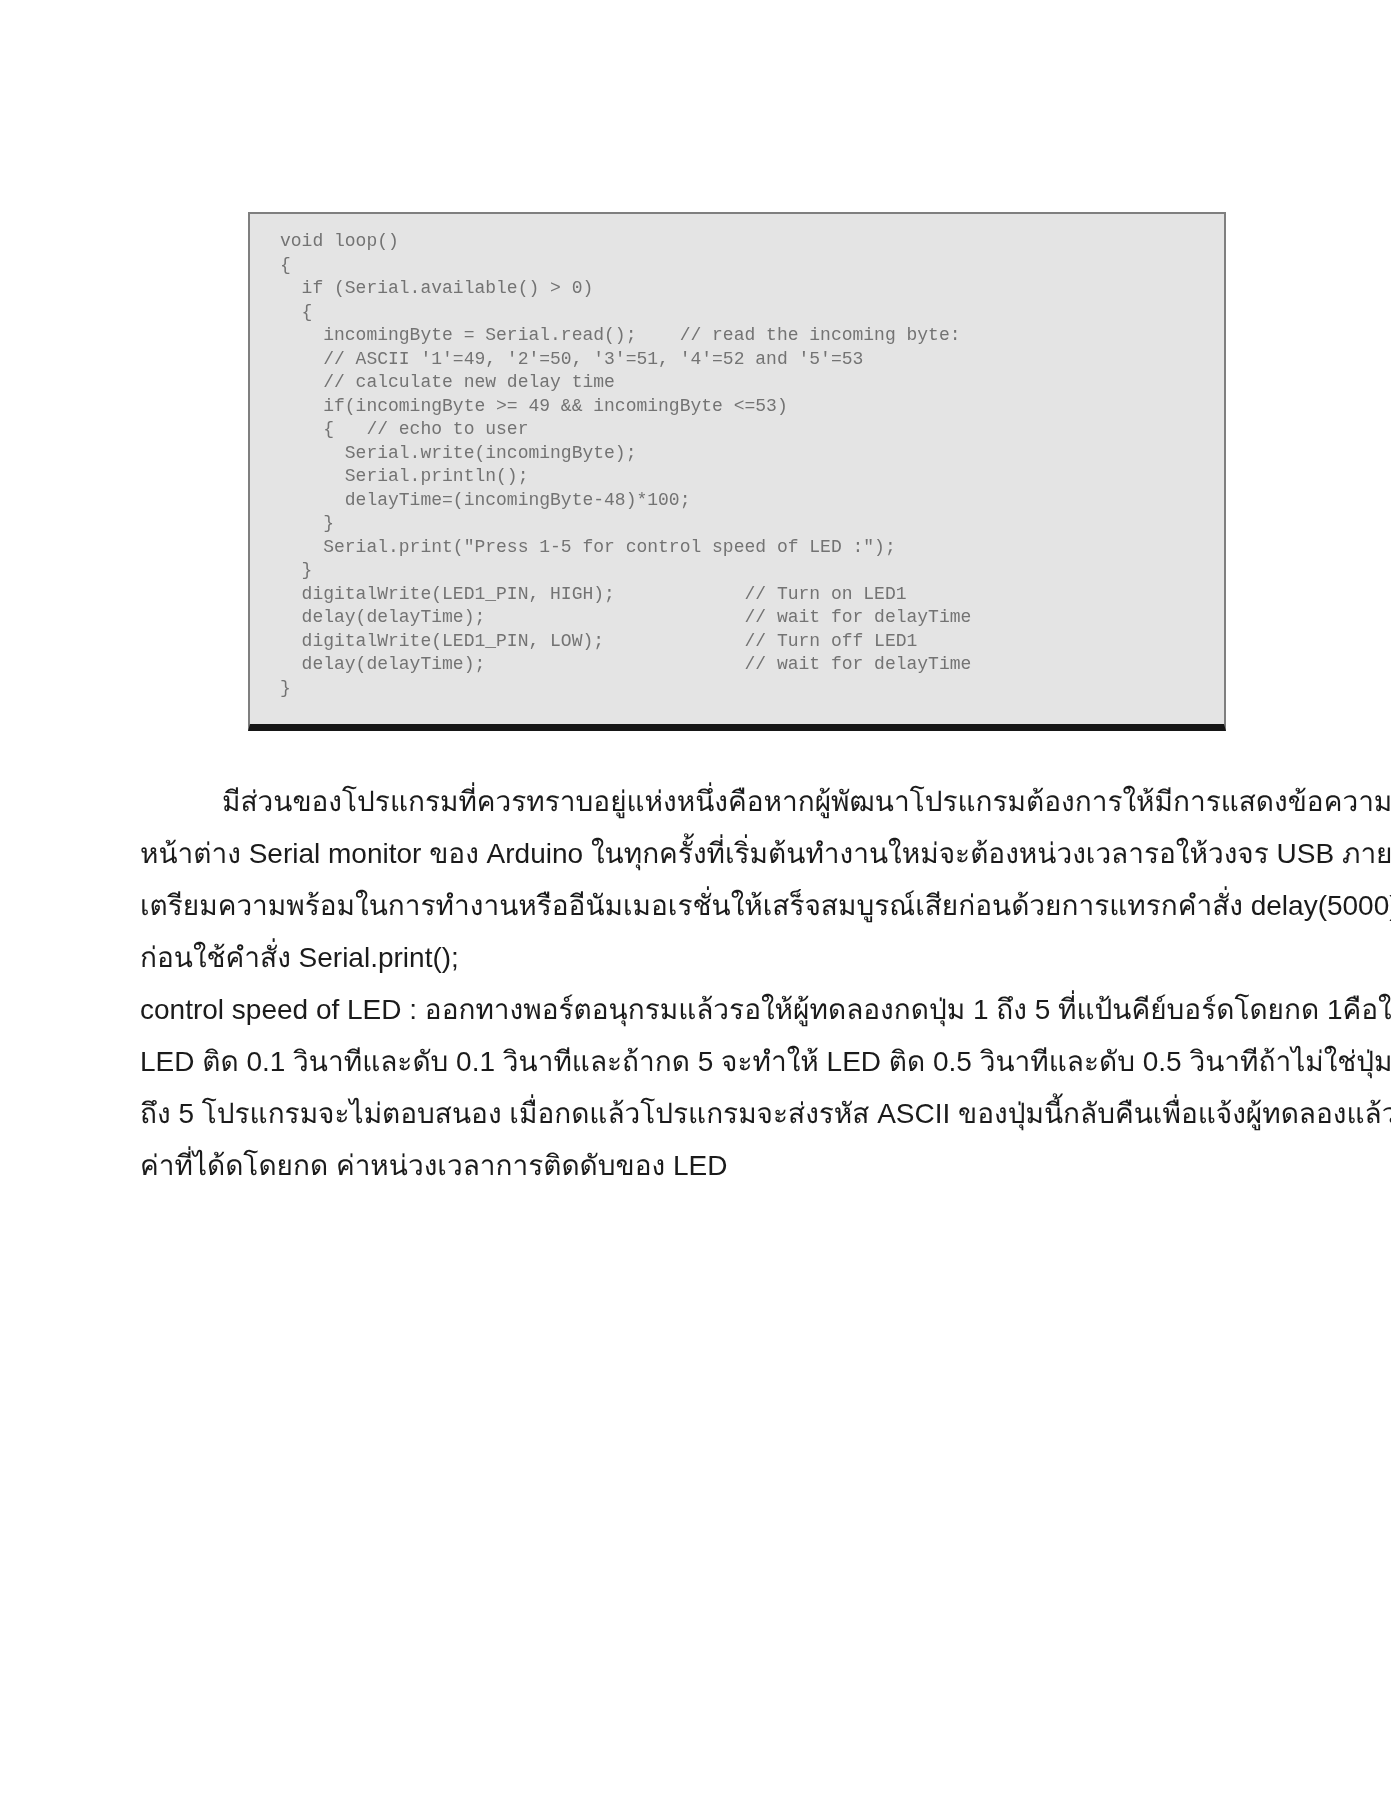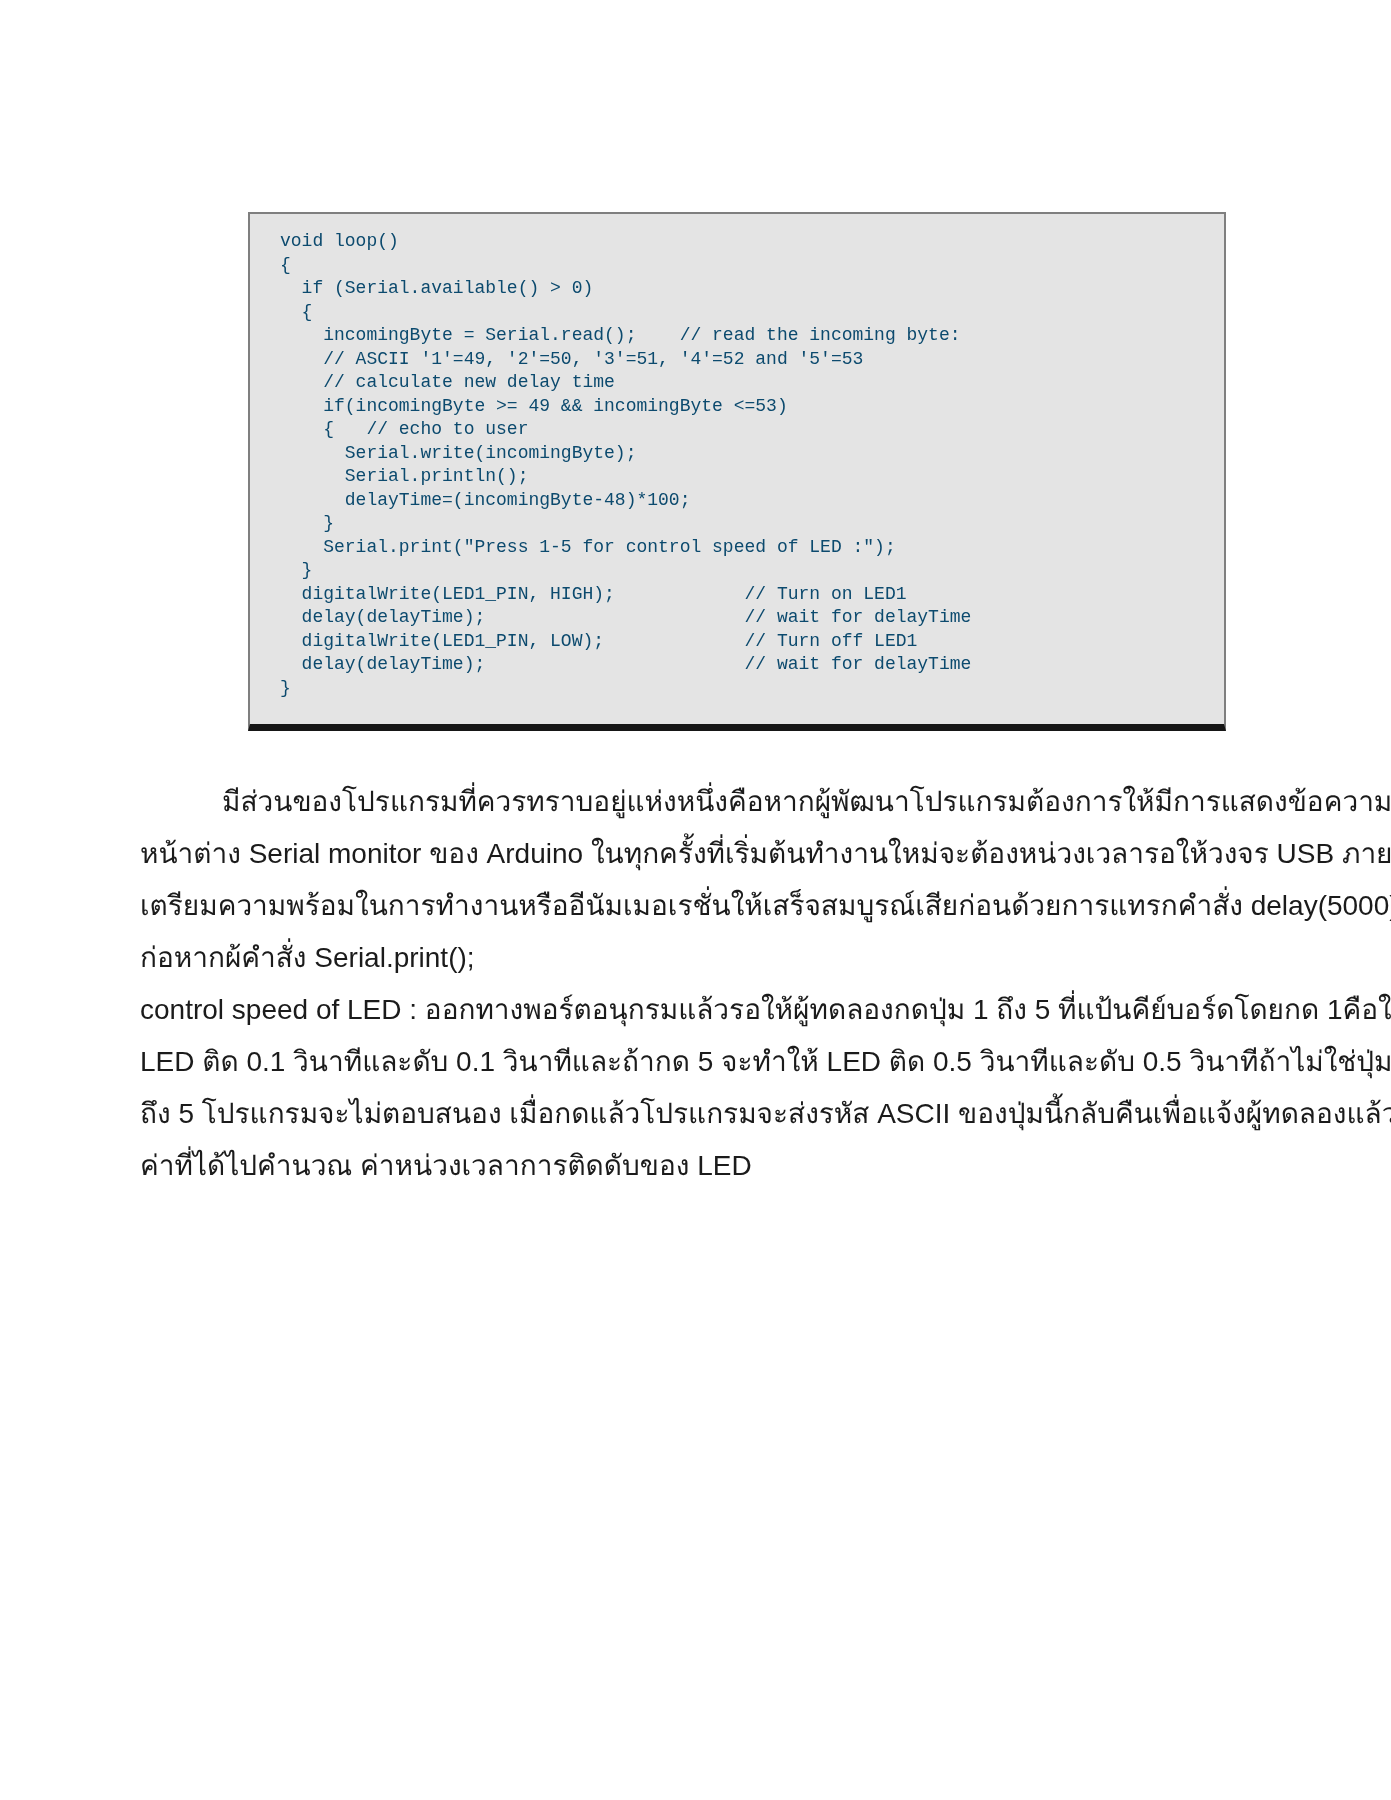--- a/index.html
+++ b/index.html
@@ -25,21 +25,21 @@
     background: #e4e4e4;
     border: 2px solid #7f7f7f;
     border-bottom: 7px solid #161616;
   }
   .code-box pre {
     margin: 0;
     padding: 16px 10px 0 30px;
     font-family: "Liberation Mono", "DejaVu Sans Mono", monospace;
     font-size: 18px;
     line-height: 23.5px;
-    color: #0c4a6e;
+    color: #737373;
     white-space: pre;
   }
   .text-block {
     position: absolute;
     left: 140px;
     top: 776px;
     width: 1114px;
     color: #1b1b1b;
     font-size: 28px;
   }
@@ -77,21 +77,21 @@
   delay(delayTime);                        // wait for delayTime
   digitalWrite(LED1_PIN, LOW);             // Turn off LED1
   delay(delayTime);                        // wait for delayTime
 }</pre>
   </div>
 
   <div class="text-block">
     <div class="text-line indent">มีส่วนของโปรแกรมที่ควรทราบอยู่แห่งหนึ่งคือหากผู้พัฒนาโปรแกรมต้องการให้มีการแสดงข้อความบน</div>
     <div class="text-line">หน้าต่าง Serial monitor ของ Arduino ในทุกครั้งที่เริ่มต้นทำงานใหม่จะต้องหน่วงเวลารอให้วงจร USB ภายใน</div>
     <div class="text-line">เตรียมความพร้อมในการทำงานหรืออีนัมเมอเรชั่นให้เสร็จสมบูรณ์เสียก่อนด้วยการแทรกคำสั่ง delay(5000);</div>
-    <div class="text-line">ก่อหากผ้คำสั่ง Serial.print();</div>
+    <div class="text-line">ก่อนใช้คำสั่ง Serial.print();</div>
 
     <div class="text-line">control speed of LED : ออกทางพอร์ตอนุกรมแล้วรอให้ผู้ทดลองกดปุ่ม 1 ถึง 5 ที่แป้นคีย์บอร์ดโดยกด 1คือให้</div>
     <div class="text-line">LED ติด 0.1 วินาทีและดับ 0.1 วินาทีและถ้ากด 5 จะทำให้ LED ติด 0.5 วินาทีและดับ 0.5 วินาทีถ้าไม่ใช่ปุ่ม 1</div>
     <div class="text-line">ถึง 5 โปรแกรมจะไม่ตอบสนอง เมื่อกดแล้วโปรแกรมจะส่งรหัส ASCII ของปุ่มนี้กลับคืนเพื่อแจ้งผู้ทดลองแล้วนำ</div>
-    <div class="text-line">ค่าที่ได้ไปคำนวณ ค่าหน่วงเวลาการติดดับของ LED</div>
+    <div class="text-line">ค่าที่ได้ดโดยกด ค่าหน่วงเวลาการติดดับของ LED</div>
   </div>
 
 </div>
 
 </body></html>

